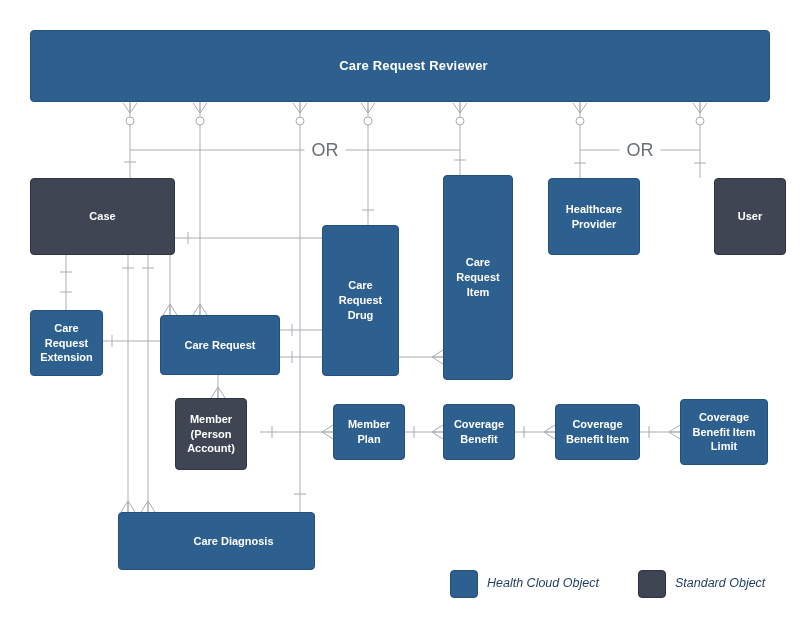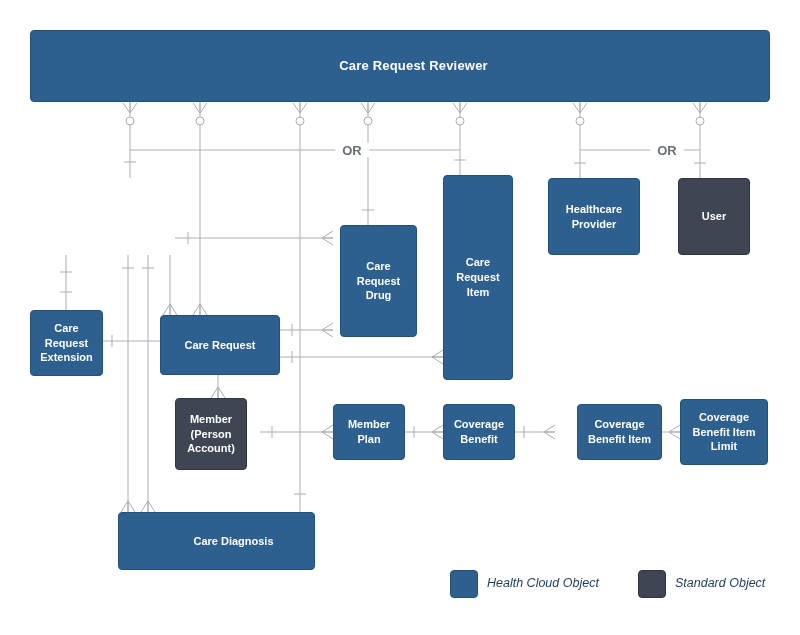--- a/index.html
+++ b/index.html
@@ -8,21 +8,21 @@
   .node{
     position:absolute;display:flex;align-items:center;justify-content:center;
     text-align:center;color:var(--node-text,#ffffff);font-weight:bold;font-size:11px;
     line-height:1.35;border-radius:4px;padding:4px 6px;box-sizing:border-box;
   }
   .hc{background:var(--health-cloud,#2D5F8F);border:1px solid var(--health-cloud-border,#23507C);}
   .std{background:var(--standard,#3F4552);border:1px solid var(--standard-border,#2F3540);}
   .header-node{font-size:13px;letter-spacing:.2px;padding-left:33px;}
   .or-label{
     position:absolute;transform:translate(-50%,-50%);background:#ffffff;
-    padding:0 7px;color:var(--or-text,#6B7077);font-size:13px;font-weight:bold;margin-left:27px;
+    padding:0 7px;color:var(--or-text,#6B7077);font-size:18px;font-weight:normal;
   }
   .swatch{position:absolute;width:26px;height:26px;border-radius:4px;}
   .legend-label{
     position:absolute;font-style:italic;font-size:12.5px;
     color:var(--legend-text,#1D3C5E);white-space:nowrap;
   }
 </style>
 </head>
 <body>
 
@@ -74,34 +74,37 @@
     </g>
   </svg>
 
   <span class="or-label" style="left:325px;top:150px;">OR</span>
   <span class="or-label" style="left:640px;top:150px;">OR</span>
 
   <div class="node hc header-node" style="left:30px;top:30px;width:740px;height:72px;">
     <span>Care Request Reviewer</span>
   </div>
 
+  <div class="node std" style="left:30px;top:178px;width:145px;height:77px;">
+    <span>Case</span>
+  </div>
 
   <div class="node hc" style="left:548px;top:178px;width:92px;height:77px;">
     <span>Healthcare Provider</span>
   </div>
 
-  <div class="node std" style="left:678px;top:178px;width:72px;height:77px;">
+  <div class="node std" style="left:714px;top:178px;width:72px;height:77px;">
     <span>User</span>
   </div>
 
   <div class="node hc" style="left:443px;top:175px;width:70px;height:205px;">
     <span>Care Request Item</span>
   </div>
 
-  <div class="node hc" style="left:340px;top:225px;width:77px;height:112px;justify-content:flex-end;">
+  <div class="node hc" style="left:322px;top:225px;width:77px;height:151px;justify-content:flex-end;">
     <span>Care Request Drug</span>
   </div>
 
   <div class="node hc" style="left:30px;top:310px;width:73px;height:66px;">
     <span>Care Request Extension</span>
   </div>
 
   <div class="node hc" style="left:160px;top:315px;width:120px;height:60px;">
     <span>Care Request</span>
   </div>
@@ -111,21 +114,21 @@
   </div>
 
   <div class="node hc" style="left:333px;top:404px;width:72px;height:56px;">
     <span>Member Plan</span>
   </div>
 
   <div class="node hc" style="left:443px;top:404px;width:72px;height:56px;">
     <span>Coverage Benefit</span>
   </div>
 
-  <div class="node hc" style="left:555px;top:404px;width:85px;height:56px;margin-left:22px;">
+  <div class="node hc" style="left:555px;top:404px;width:85px;height:56px;">
     <span>Coverage Benefit Item</span>
   </div>
 
   <div class="node hc" style="left:680px;top:399px;width:88px;height:66px;">
     <span>Coverage Benefit Item Limit</span>
   </div>
 
   <div class="node hc" style="left:118px;top:512px;width:197px;height:58px;padding-left:40px;">
     <span>Care Diagnosis</span>
   </div>

